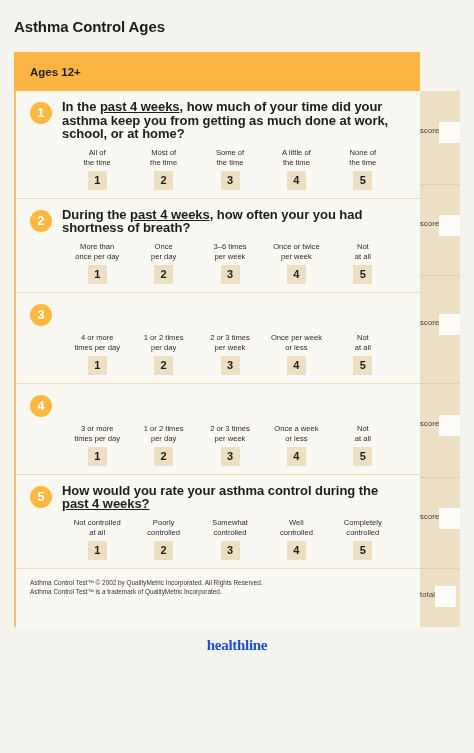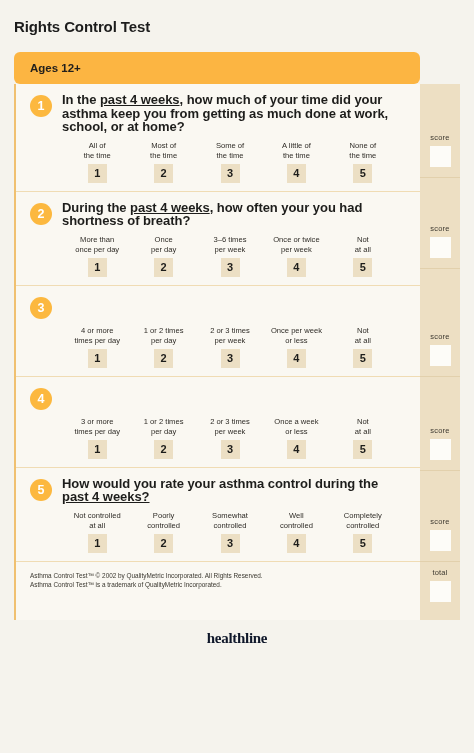--- a/index.html
+++ b/index.html
@@ -31,27 +31,26 @@
   }
   
   .card {
     margin-top: 16px;
     width: 446px;
     box-sizing: border-box;
     position: relative;
   }
   .age-band {
     background: #fcb542;
-    height: 32px;
+    height: 39px;
     display: flex;
     align-items: center;
     padding-left: 16px;
     box-sizing: border-box;
     width: 406px;
-    border-radius: 6px;
   }
   .age-band-label {
     font-size: 11.5px;
     font-weight: bold;
     color: #23201c;
   }
   .body-wrap {
     display: flex;
     align-items: stretch;
     background: #faf8f2;
@@ -65,21 +64,20 @@
   
   .score-rail {
     width: 40px;
     background: #eddfc3;
     display: flex;
     flex-direction: column;
   }
   .score-cell {
     flex: none;
     display: flex;
-    flex-direction: column;
     align-items: center;
     justify-content: flex-end;
     box-sizing: border-box;
     padding-bottom: 10px;
     border-bottom: 1px solid #e2d0ac;
   }
   .score-cell:last-child { border-bottom: none; }
   .score-label {
     font-size: 7.5px;
     color: #3d3930;
@@ -171,30 +169,30 @@
   .logo-wrap {
     width: 446px;
     display: flex;
     justify-content: center;
     padding-top: 10px;
   }
   .logo {
     font-family: "Liberation Serif", serif;
     font-weight: bold;
     font-size: 15px;
-    color: #0f172a;
+    color: #1d4ed8;
     letter-spacing: -0.3px;
   }
 </style>
 </head>
 <body>
 
 <div class="page">
 
-  <div class="page-title">Rights Control Test</div>
+  <div class="page-title">Asthma Control Ages</div>
 
   <div class="card">
 
     <div class="age-band">
       <span class="age-band-label">Ages 12+</span>
     </div>
 
     <div class="body-wrap">
       <div class="questions" id="questions-container">
           <div class="qrow">

